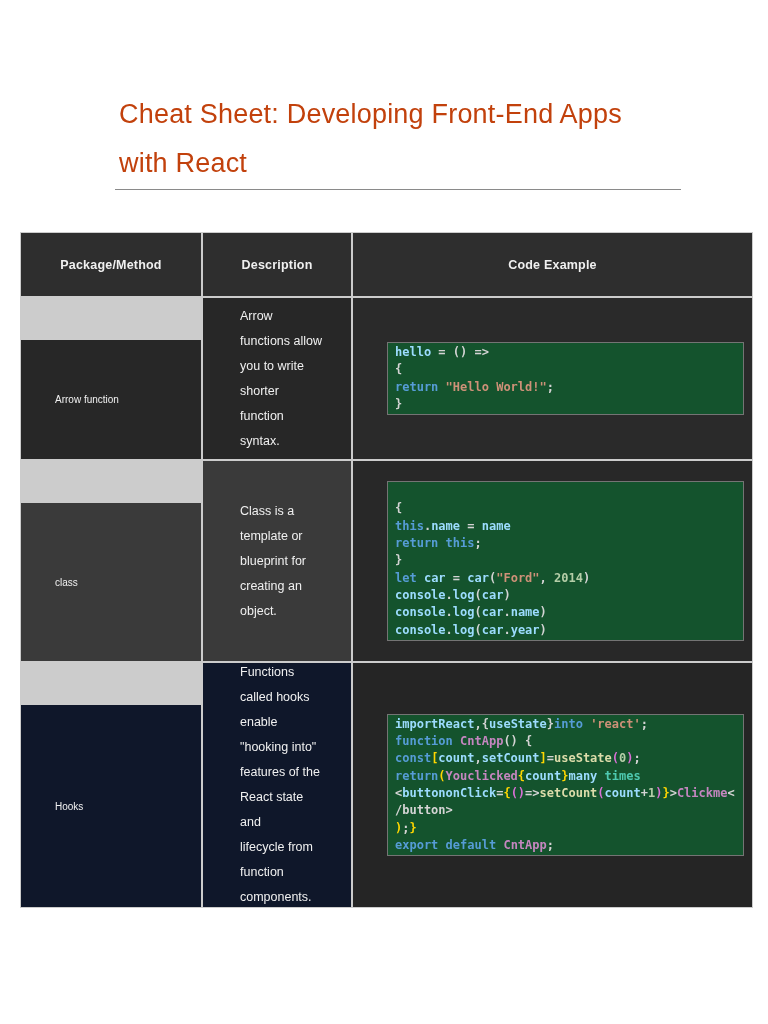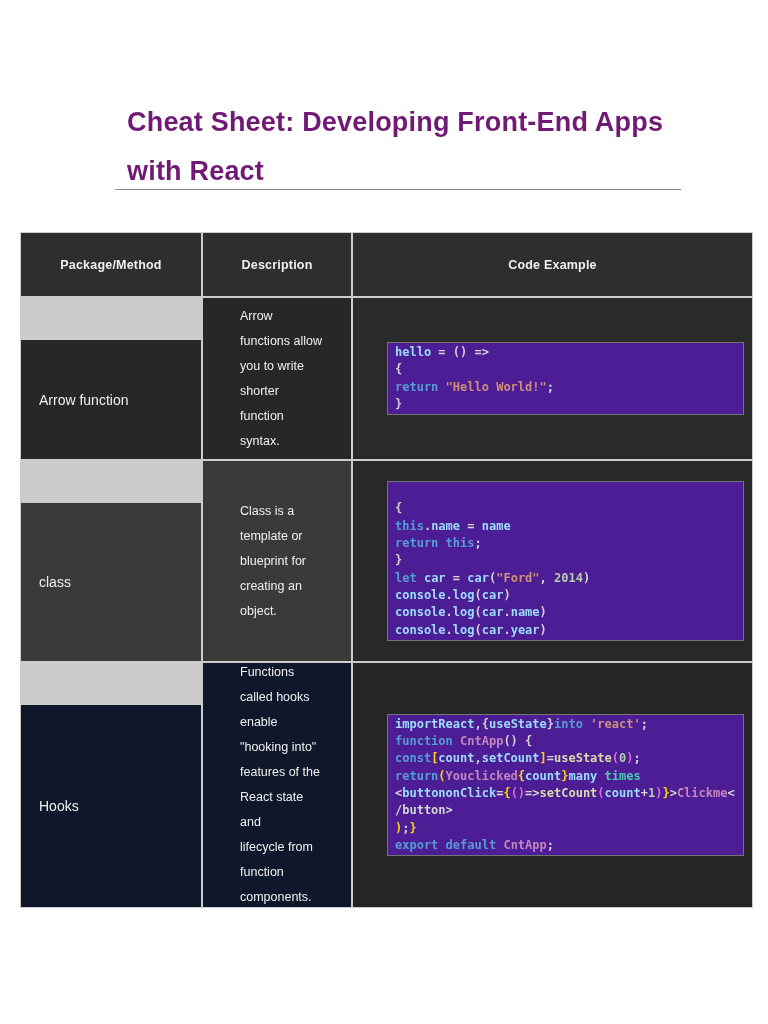--- a/index.html
+++ b/index.html
@@ -1,46 +1,46 @@
 <!DOCTYPE html>
 <html><head>
 <meta charset="utf-8">
 <style>
   html,body{margin:0;padding:0;background:#ffffff;}
   .page{position:relative;width:768px;height:1024px;background:#ffffff;overflow:hidden;
         font-family:"Liberation Sans",sans-serif;}
 
-  .title{position:absolute;left:115px;top:86px;margin:12px;width:600px;
-         font-size:27px;line-height:49px;font-weight:bold;color:#701a75;
+  .title{position:absolute;left:115px;top:86px;margin:4px;width:600px;
+         font-size:27px;line-height:49px;font-weight:normal;color:#c2410c;
          white-space:pre-line;letter-spacing:0.2px;}
   .title-rule{position:absolute;left:115px;top:189px;width:566px;height:0;
               border:none;border-top:1px solid #8a8a8a;margin:0;}
 
   .sheet-table{position:absolute;left:20px;top:232px;
                display:grid;
                grid-template-columns:180px 148px 399px;
                grid-template-rows:63px 161px 200px 244px;
                gap:2px;background:#cccccc;border:1px solid #cccccc;}
 
   .cell{color:#f0f0f0;display:flex;align-items:center;}
   .cell.header{background:#2e2e2e;justify-content:center;font-weight:bold;
                font-size:12.5px;letter-spacing:0.2px;}
-  .cell.pkg{padding-left:18px;font-size:14px;margin-top:42px;}
+  .cell.pkg{padding-left:34px;font-size:10px;margin-top:42px;}
   .cell.desc{padding-left:37px;padding-right:24px;font-size:12.5px;line-height:25px;
              white-space:pre-line;}
   .cell.codecell{padding-left:34px;}
 
   .r1{background:#272727;}
   .r2{background:#3a3a3a;}
   .r3{background:#0f172a;}
   .c1{background:#2a2a2a;}
   .c2{background:#282828;}
   .c3{background:#252525;}
 
-  .codebox{width:357px;box-sizing:border-box;background:#4c1d95;
+  .codebox{width:357px;box-sizing:border-box;background:#14532d;
            border:1px solid #747474;padding:1px 7px;
            font-family:"DejaVu Sans Mono",monospace;font-size:12px;font-weight:bold;
            color:#d4d4d4;}
   .code-line{height:17.3px;line-height:17.3px;white-space:pre;}
 
   .tk-kw{color:#569CD6;}
   .tk-id{color:#9CDCFE;}
   .tk-str{color:#CE9178;}
   .tk-num{color:#B5CEA8;}
   .tk-fn{color:#DCDCAA;}

